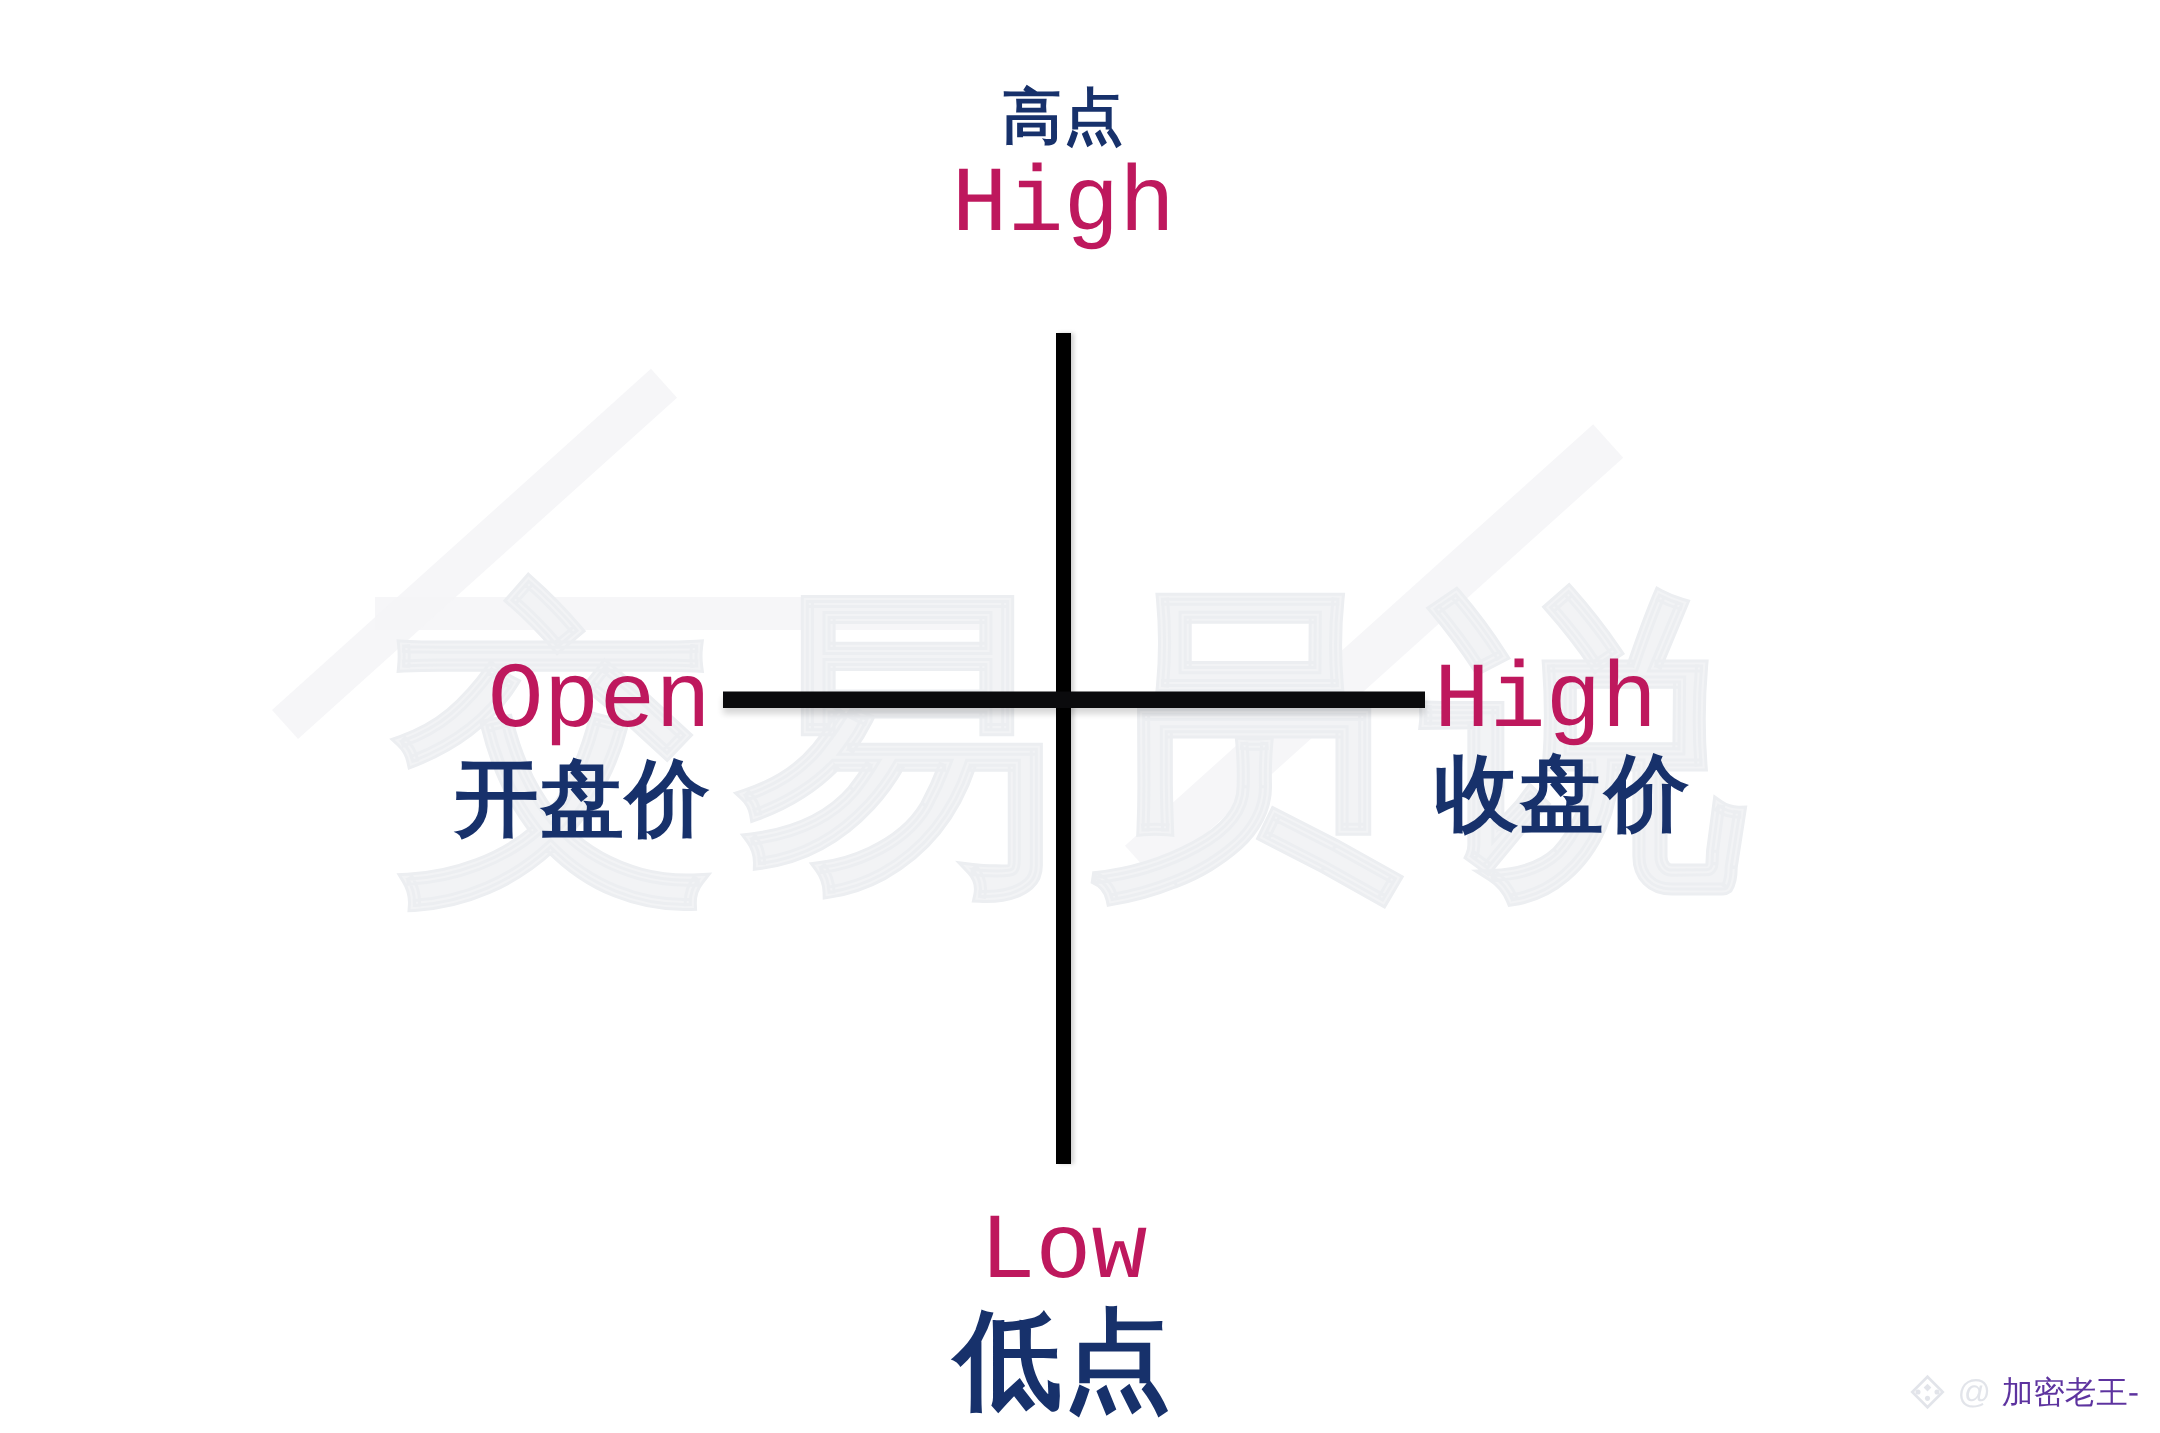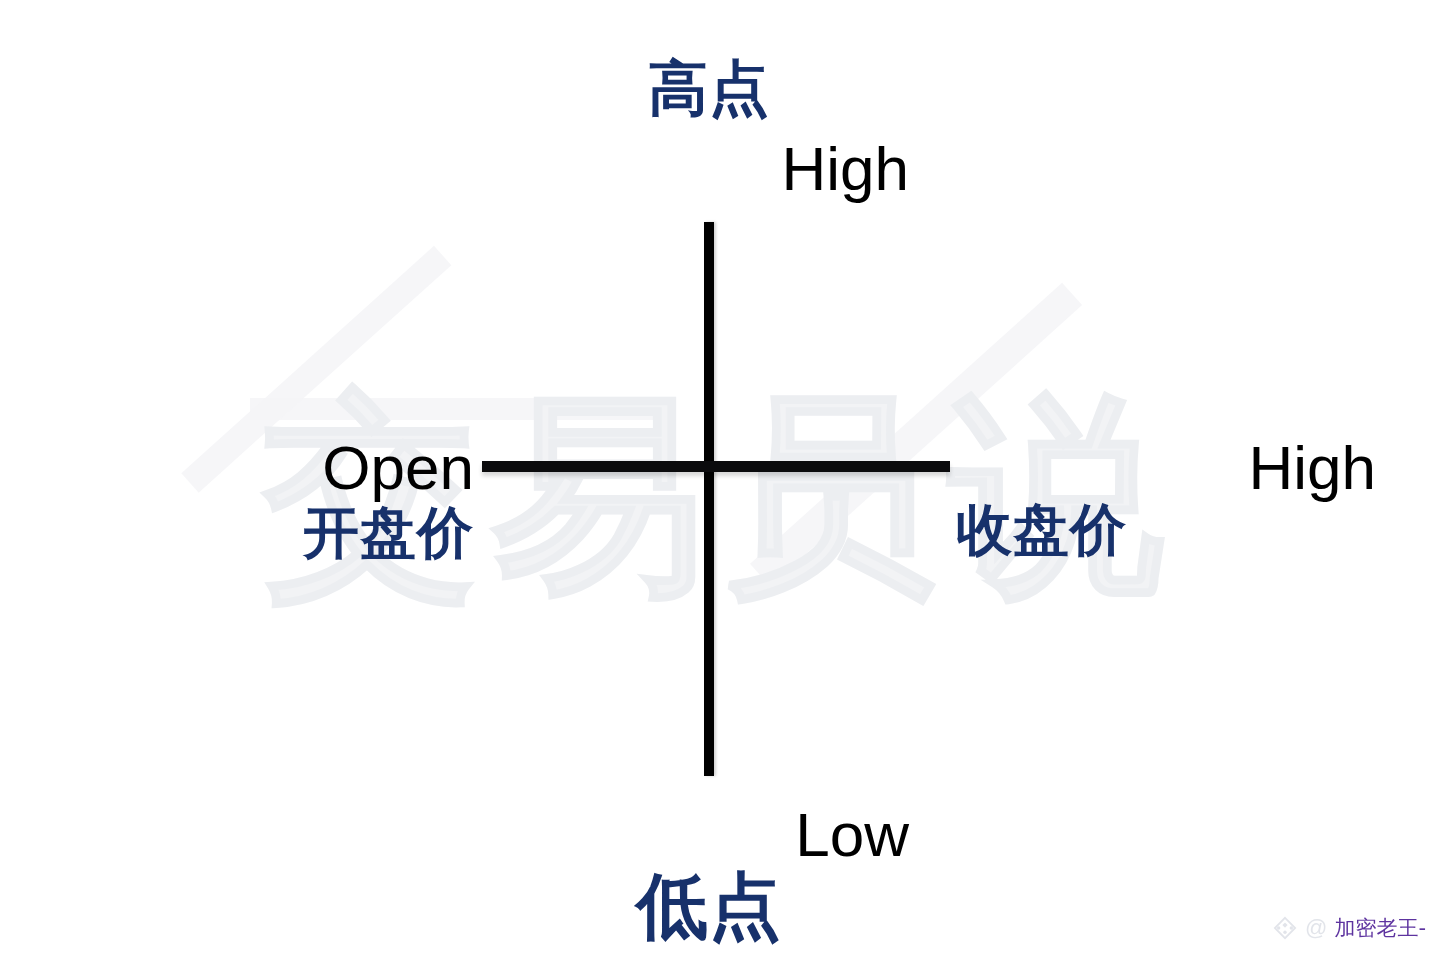--- a/index.html
+++ b/index.html
@@ -99,46 +99,45 @@
     width: 468px;
     height: 11px;
     background: #0b0b0d;
     box-shadow: 0 4px 4px rgba(0,0,0,.16);
   }
 
   
   .label { position: absolute; z-index: 3; user-select: none; }
 
   .label .en {
-    font-family: Liberation Sans, sans-serif;
+    font-family: Liberation Mono, monospace;
     font-weight: 400;
     font-size: 60px;
     line-height: 1.0;
-    color: #000000;
-    white-space: nowrap;
-    text-align: right;
+    color: #be185d;
+    white-space: nowrap;
   }
   .label .zh {
     font-family: "DejaVu Sans", "Liberation Sans", sans-serif;
     font-weight: 700;
     font-size: 58px;
     line-height: 1.0;
     color: #17316b;
     white-space: nowrap;
     letter-spacing: 1px;
   }
 
   
   .label-high {
     left: 509px;
     top: 58px;
     width: 400px;
     text-align: center;
   }
-  .label-high .zh { font-size: 60px; margin-bottom: 20px; }
+  .label-high .zh { font-size: 40px; margin-bottom: 8px; }
   .label-high .en { font-size: 62px; }
 
   
   .label-open {
     left: 70px;
     top: 437px;
     width: 404px;
     text-align: right;
   }
   .label-open .en { font-size: 62px; }

